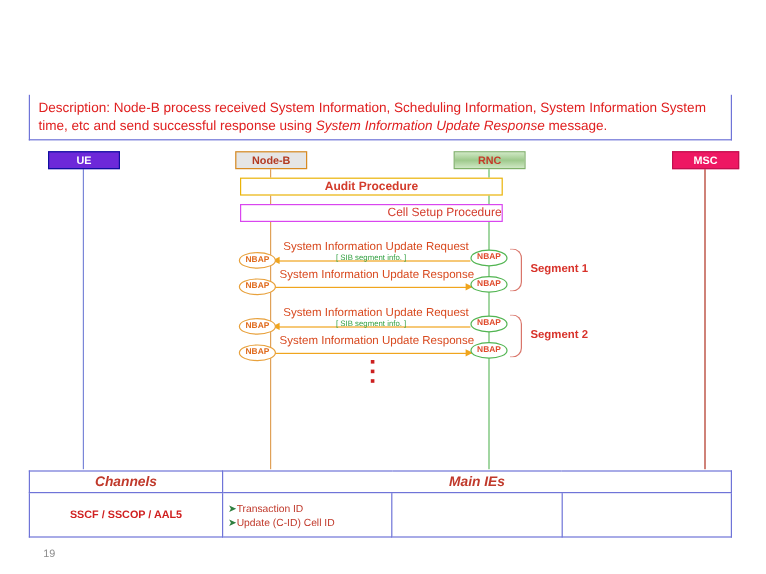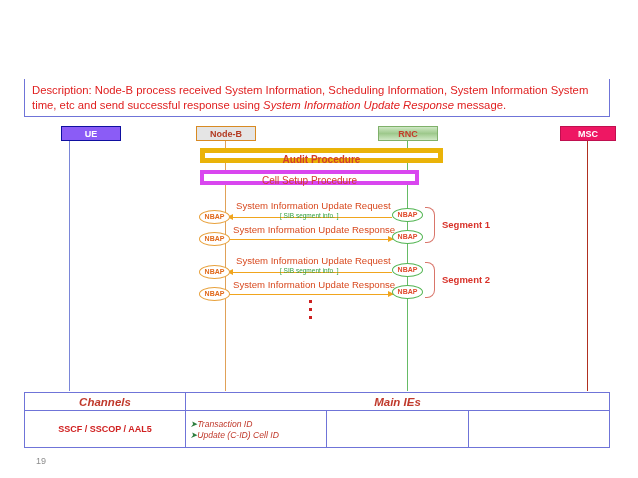--- a/index.html
+++ b/index.html
@@ -54,43 +54,43 @@
   .desc-box .d em{font-style:italic;}
 
   
   .node{
     position:absolute;height:15px;
     box-sizing:border-box;
     font-size:9px;font-weight:bold;
     text-align:center;line-height:14px;
     z-index:5;
   }
-  .node-ue{left:40px;top:126px;width:60px;background:#8b5cf6;border:1px solid #0f0fa0;color:#ffffff;margin-left:21px;}
+  .node-ue{left:40px;top:126px;width:60px;background:#6d28d9;border:1px solid #0f0fa0;color:#ffffff;}
   .node-nb{left:196px;top:126px;width:60px;background:#e5e5e5;border:1px solid #d88a22;color:#b33a22;}
   .node-rnc{left:378px;top:126px;width:60px;
      background:linear-gradient(to bottom,#cfe8c4,#9ec98c,#cfe8c4);
      border:1px solid #7fb06a;color:#c43b2a;}
   .node-msc{left:560px;top:126px;width:56px;background:#ee1763;border:1px solid #c00f4f;color:#ffffff;}
 
   
   .life{position:absolute;width:1px;z-index:1;}
   .life-ue {left:69px; top:141px;height:250px;background:#7a86d8;}
   .life-nb {left:225px;top:141px;height:250px;background:#e0a158;}
   .life-rnc{left:407px;top:141px;height:250px;background:#66bb66;}
   .life-msc{left:587px;top:141px;height:250px;background:#b03020;}
 
   
   .proc{
     position:absolute;height:15px;box-sizing:border-box;
     background:#ffffff;text-align:center;
     font-size:10px;font-weight:bold;line-height:13px;
     z-index:3;
   }
-  .proc-audit{left:200px;top:148px;width:243px;border:5px solid #eab308;color:#d33c2c;}
-  .proc-cell {left:200px;top:170px;width:219px;border:4px solid #d946ef;color:#d33c2c;font-weight:normal;}
+  .proc-audit{left:200px;top:148px;width:219px;border:1px solid #eab308;color:#d33c2c;}
+  .proc-cell {left:200px;top:170px;width:219px;border:1px solid #d946ef;color:#d33c2c;font-weight:normal;text-align:right;}
 
   
   .nbap{
     position:absolute;width:31px;height:14px;
     border-radius:50%;
     box-sizing:border-box;background:#ffffff;
     font-size:7px;font-weight:bold;
     text-align:center;line-height:12.5px;
     z-index:5;
   }
@@ -147,21 +147,21 @@
     background:#ffffff;
   }
   .th-cell{
     height:17px;text-align:center;
     font-size:11.5px;font-style:italic;font-weight:bold;color:#c0392b;
   }
   .ch-cell{
     height:34px;text-align:center;
     font-size:9px;font-weight:bold;color:#d02020;
   }
-  .ie-cell{height:34px;padding:2px 0 0 4px !important;vertical-align:top;font-style:italic;}
+  .ie-cell{height:34px;padding:2px 0 0 4px !important;vertical-align:top;}
   .ie-cell .ie{
     font-size:8.6px;color:#c0392b;line-height:11px;white-space:nowrap;
   }
   .ie-cell .ie b{font-weight:normal;color:#2f7f3f;}
 
   
   .pagenum{
     position:absolute;left:36px;top:456px;
     font-size:9px;color:#8c8c8c;z-index:5;
   }

